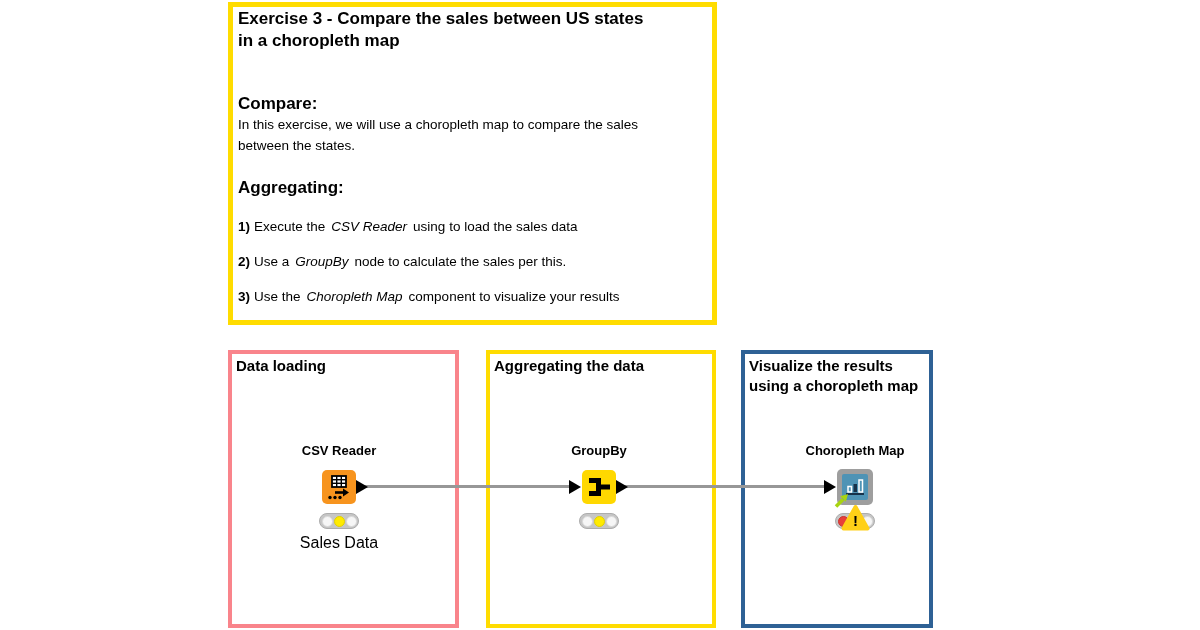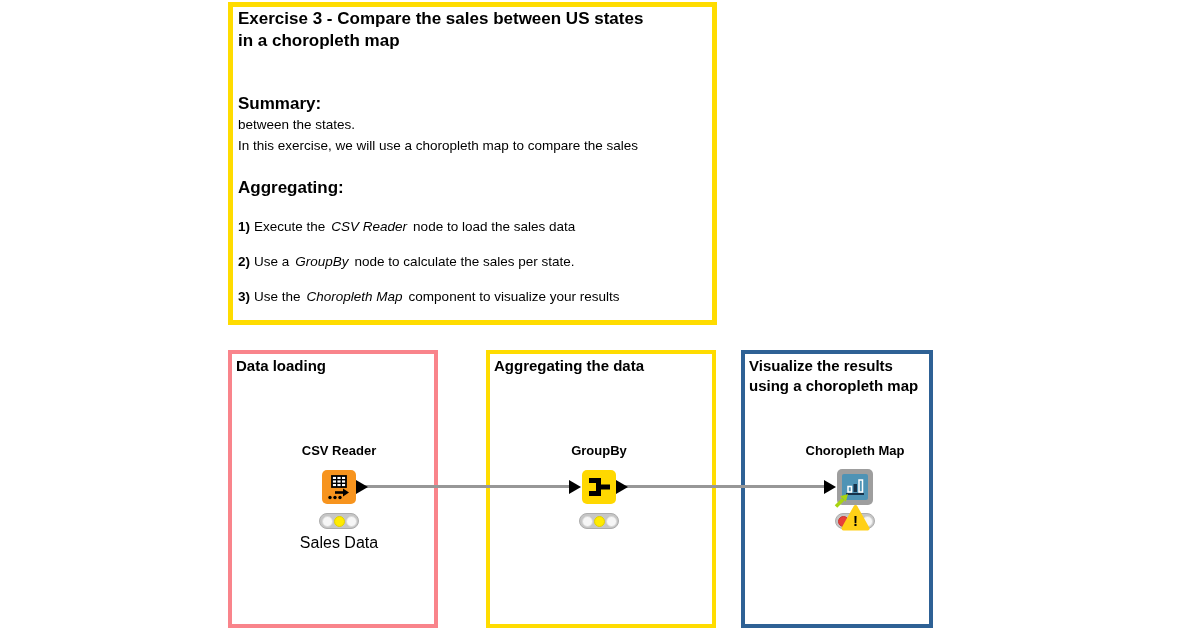--- a/index.html
+++ b/index.html
@@ -20,21 +20,21 @@
   .a-instr .num{font-weight:bold;margin-right:4px;}
   .a-instr .em{font-style:italic;margin:0 6px;}
   
   .group{
     position:absolute;top:350px;height:278px;box-sizing:border-box;
     background:#fff;z-index:1;
   }
   .group .gtitle{
     font-size:15px;font-weight:bold;line-height:20px;padding:2px 4px;
   }
-  .g1{left:228px;width:210px;border:4px solid #F9848B;}
+  .g1{left:228px;width:231px;border:4px solid #F9848B;}
   .g2{left:486px;width:230px;border:4px solid #FFDC00;}
   .g3{left:741px;width:192px;border:4px solid #2E6195;}
   
   .wire{position:absolute;height:3px;background:#979797;z-index:2;}
   .wire1{left:364px;top:485px;width:208px;}
   .wire2{left:618px;top:485px;width:210px;}
   .port{
     position:absolute;width:0;height:0;z-index:3;
     border-top:7px solid transparent;border-bottom:7px solid transparent;
     border-left:12px solid #000;
@@ -71,31 +71,31 @@
   .warn{position:absolute;z-index:4;}
 </style>
 </head>
 <body>
 
 <div class="annotation">
   <div class="abs a-title">
     <div>Exercise 3 - Compare the sales between US states</div>
     <div>in a choropleth map</div>
   </div>
-  <div class="abs a-head" style="top:87px">Summary:</div>
+  <div class="abs a-head" style="top:87px">Compare:</div>
   <div class="abs a-body" style="top:107px">
+    <div>In this exercise, we will use a choropleth map to compare the sales</div>
     <div>between the states.</div>
-    <div>In this exercise, we will use a choropleth map to compare the sales</div>
   </div>
   <div class="abs a-head" style="top:171px">Aggregating:</div>
   <div class="abs a-instr" style="top:212px">
-    <span class="num">1)</span><span>Execute the</span><span class="em">CSV Reader</span><span>node to load the sales data</span>
+    <span class="num">1)</span><span>Execute the</span><span class="em">CSV Reader</span><span>using to load the sales data</span>
   </div>
   <div class="abs a-instr" style="top:247px">
-    <span class="num">2)</span><span>Use a</span><span class="em">GroupBy</span><span>node to calculate the sales per state.</span>
+    <span class="num">2)</span><span>Use a</span><span class="em">GroupBy</span><span>node to calculate the sales per this.</span>
   </div>
   <div class="abs a-instr" style="top:282px">
     <span class="num">3)</span><span>Use the</span><span class="em">Choropleth Map</span><span>component to visualize your results</span>
   </div>
 </div>
 
 <div class="group g1">
   <div class="gtitle">Data loading</div>
 </div>
 <div class="group g2">

